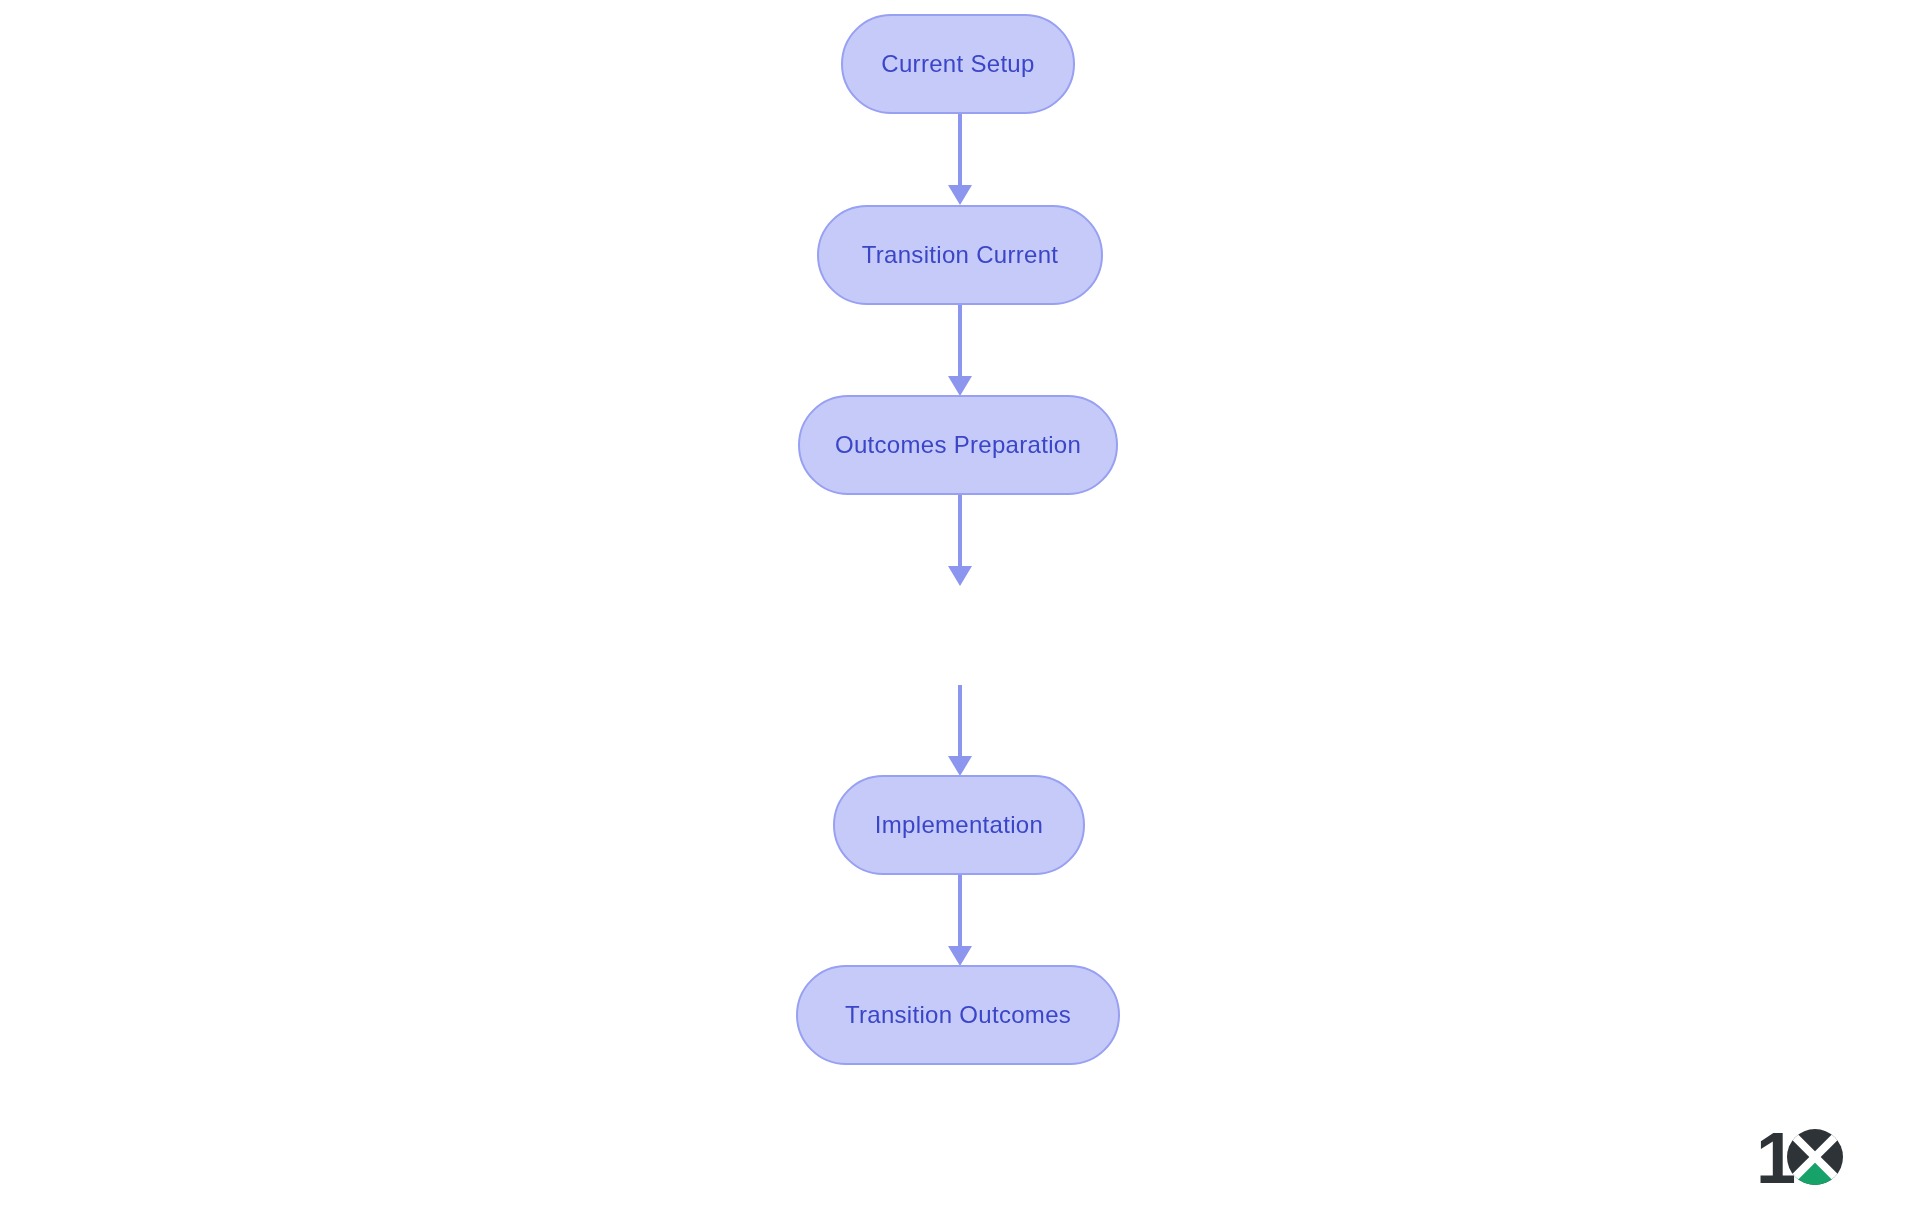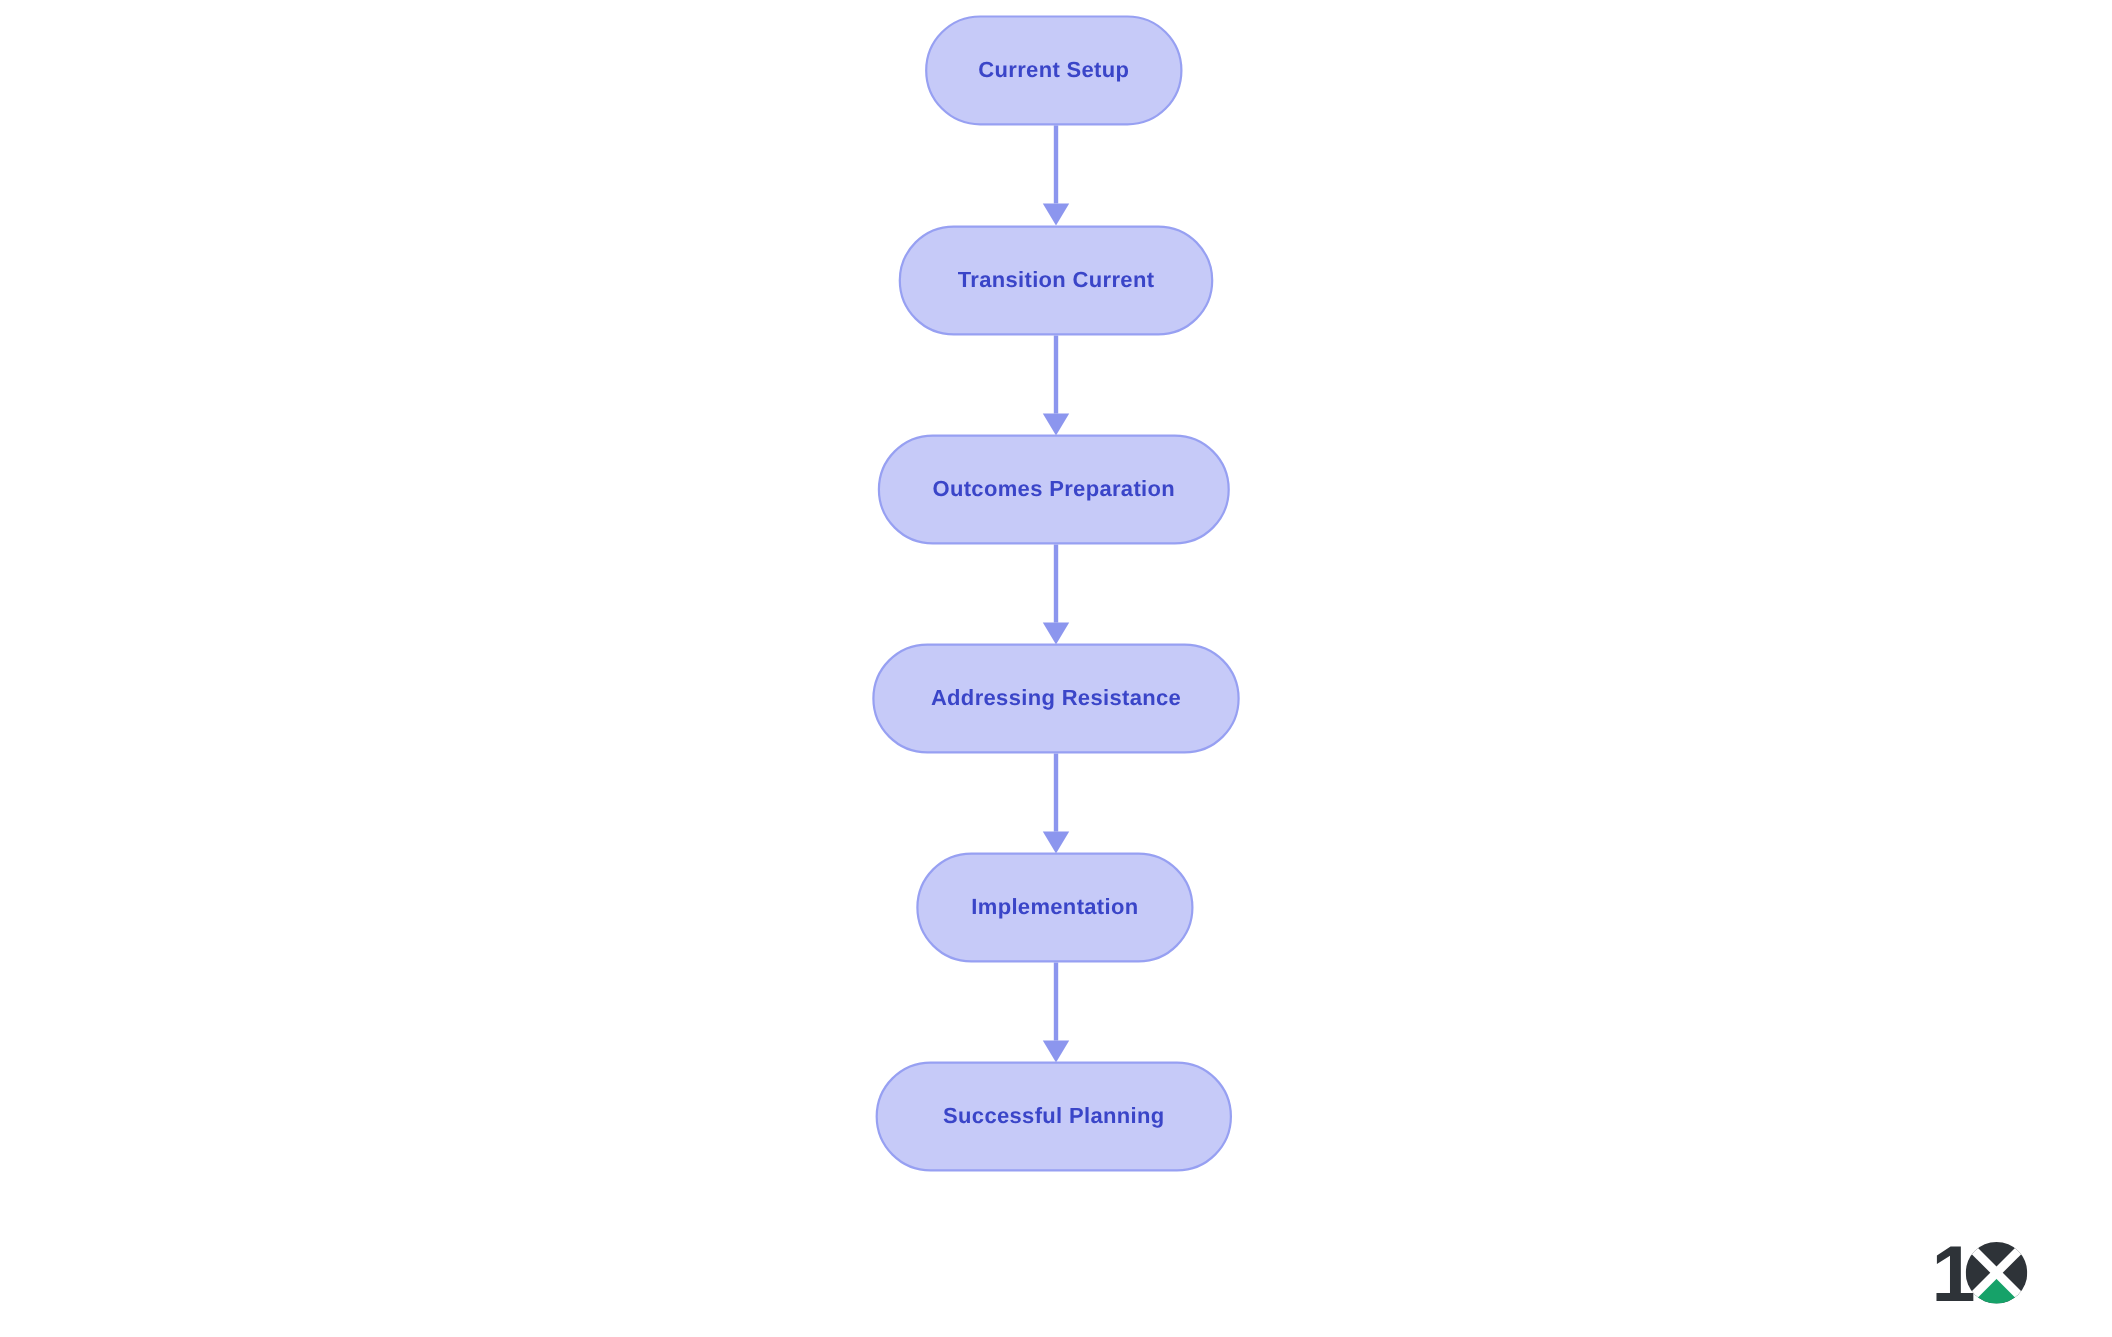--- a/index.html
+++ b/index.html
@@ -21,22 +21,22 @@
     border-radius: 50px;
     background: var(--node-fill, #c6caf8);
     border: 2px solid var(--node-border, #97a0f2);
     box-sizing: border-box;
     display: flex;
     align-items: center;
     justify-content: center;
   }
   .node-label {
     color: var(--node-text, #3a45c8);
-    font-size: 20px;
-    font-weight: 700;
+    font-size: 24px;
+    font-weight: 400;
     letter-spacing: 0.3px;
     white-space: nowrap;
   }
   .n0 { left: 841px; top: 14px;  width: 234px; }
   .n1 { left: 817px; top: 205px; width: 286px; }
   .n2 { left: 798px; top: 395px; width: 320px; }
   .n3 { left: 793px; top: 585px; width: 334px; }
   .n4 { left: 833px; top: 775px; width: 252px; }
   .n5 { left: 796px; top: 965px; width: 324px; }
 
@@ -109,40 +109,37 @@
 
   <div class="node n2">
     <span class="node-label">Outcomes Preparation</span>
   </div>
 
   <div class="arrow a2">
     <div class="arrow-line"></div>
     <div class="arrow-head"></div>
   </div>
 
-  <div class="node n3">
-    <span class="node-label">Addressing Resistance</span>
-  </div>
 
   <div class="arrow a3">
     <div class="arrow-line"></div>
     <div class="arrow-head"></div>
   </div>
 
   <div class="node n4">
     <span class="node-label">Implementation</span>
   </div>
 
   <div class="arrow a4">
     <div class="arrow-line"></div>
     <div class="arrow-head"></div>
   </div>
 
   <div class="node n5">
-    <span class="node-label">Successful Planning</span>
+    <span class="node-label">Transition Outcomes</span>
   </div>
 
   <svg class="logo" viewBox="0 0 100 70" xmlns="http://www.w3.org/2000/svg" aria-hidden="true">
     <defs>
       <clipPath id="logo-circle-clip">
         <circle cx="65" cy="35" r="28"></circle>
       </clipPath>
     </defs>
     <text x="6" y="61">1</text>
     <g clip-path="url(#logo-circle-clip)">

